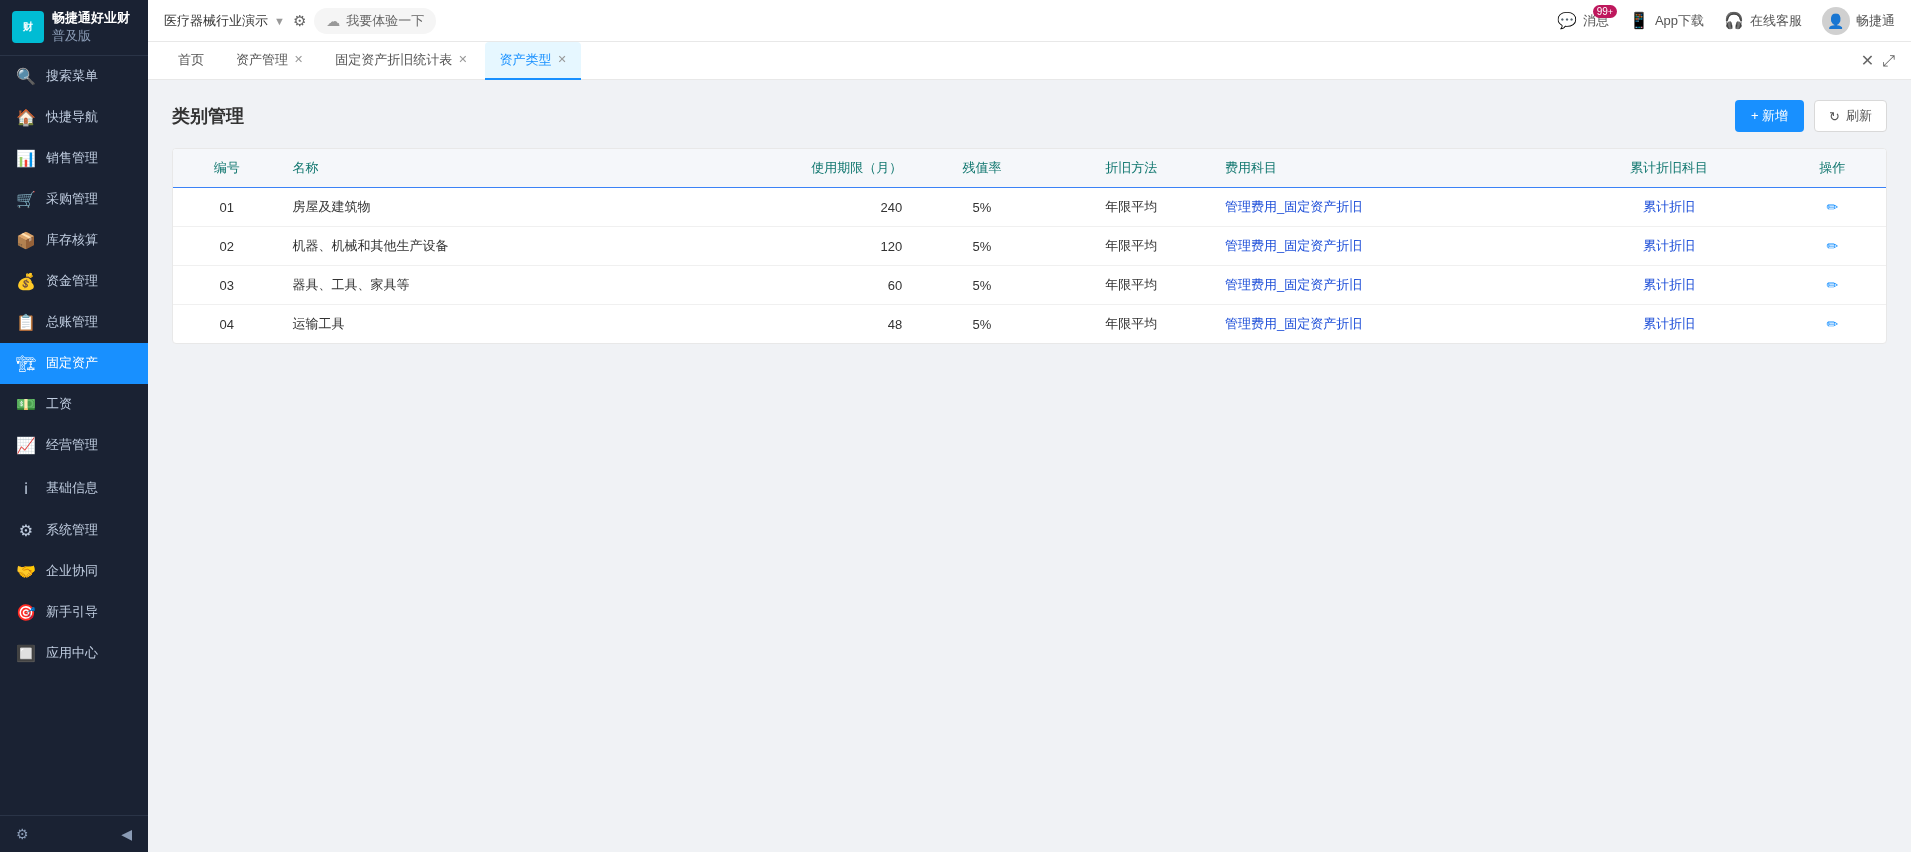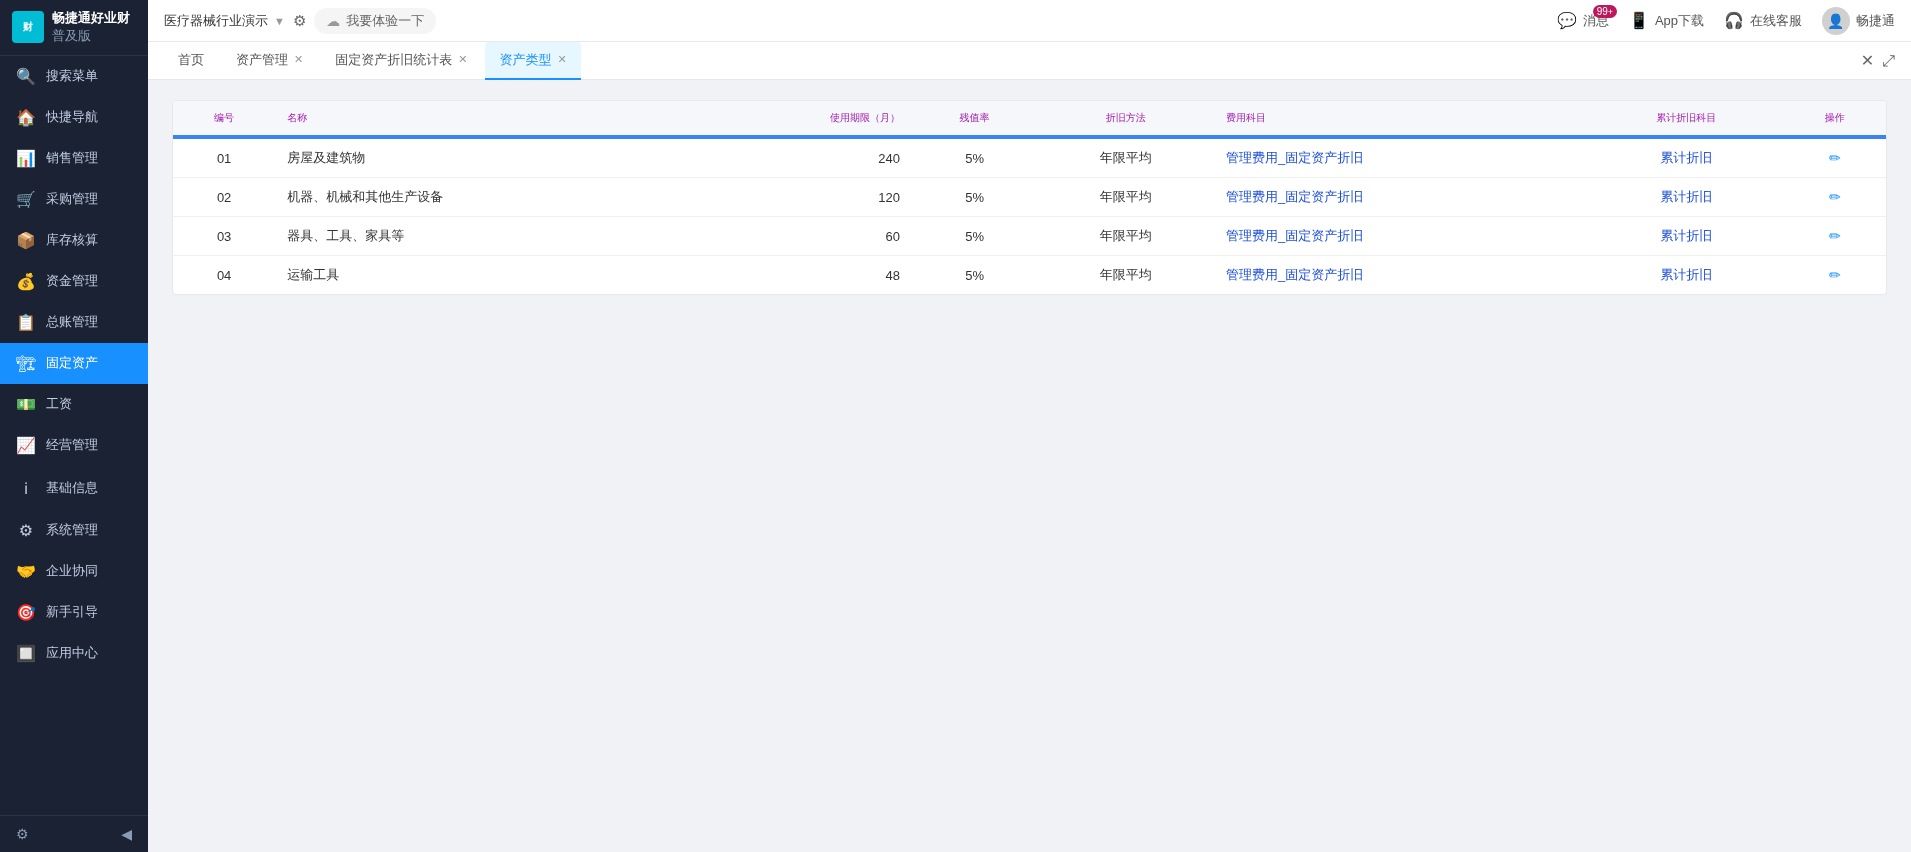--- a/index.html
+++ b/index.html
@@ -175,23 +175,23 @@
       border-radius: 4px;
       overflow: hidden;
       border: 1px solid #e8e8e8;
     }
     table { width: 100%; border-collapse: collapse; }
     thead tr { background: #f5f7fa; }
     th {
       padding: 10px 12px;
       text-align: left;
       font-weight: 500;
-      color: #a21caf;
-      font-size: 10px;
-      border-bottom: 4px solid #3b82f6;
+      color: #0f766e;
+      font-size: 13px;
+      border-bottom: 1px solid #3b82f6;
     }
     th.center, td.center { text-align: center; }
     th.right, td.right { text-align: right; }
     td {
       padding: 10px 12px;
       font-size: 13px;
       color: #333;
       border-bottom: 1px solid #f0f0f0;
     }
     tr:last-child td { border-bottom: none; }
@@ -332,20 +332,30 @@
       <span class="tab-close">✕</span>
     </div>
     <div class="tabs-controls">
       <span class="tabs-ctrl-btn">✕</span>
       <span class="tabs-ctrl-btn">⤢</span>
     </div>
   </div>
 
   <div class="content">
 
+    <div class="page-header">
+      <h2 class="page-title">类别管理</h2>
+      <div class="page-actions">
+        <button class="btn-primary">+ 新增</button>
+        <button class="btn-default">
+          <span>↻</span>
+          <span>刷新</span>
+        </button>
+      </div>
+    </div>
 
     <div class="table-container">
       <table>
         <thead>
           <tr>
             <th class="center">编号</th>
             <th>名称</th>
             <th class="right">使用期限（月）</th>
             <th class="center">残值率</th>
             <th class="center">折旧方法</th>

